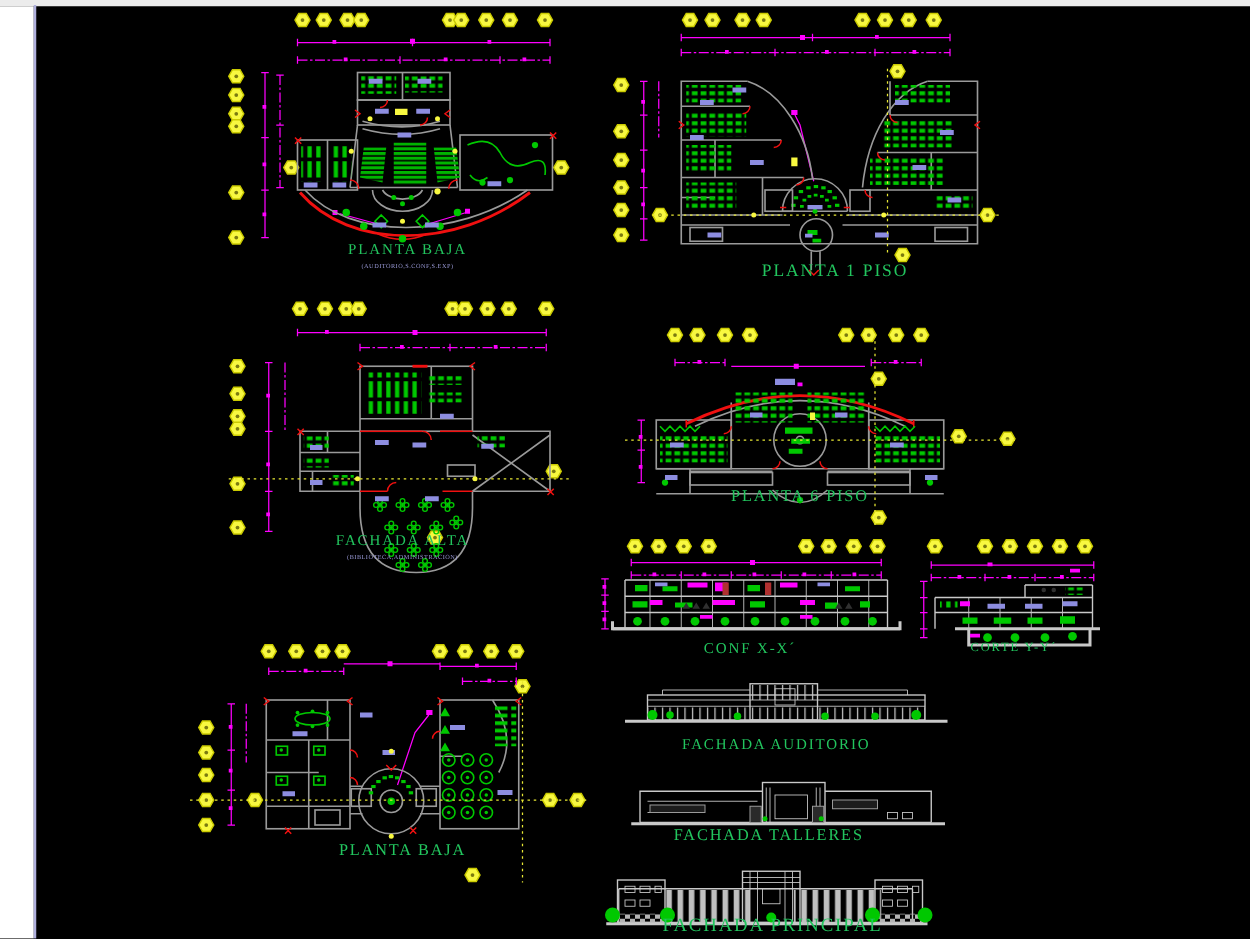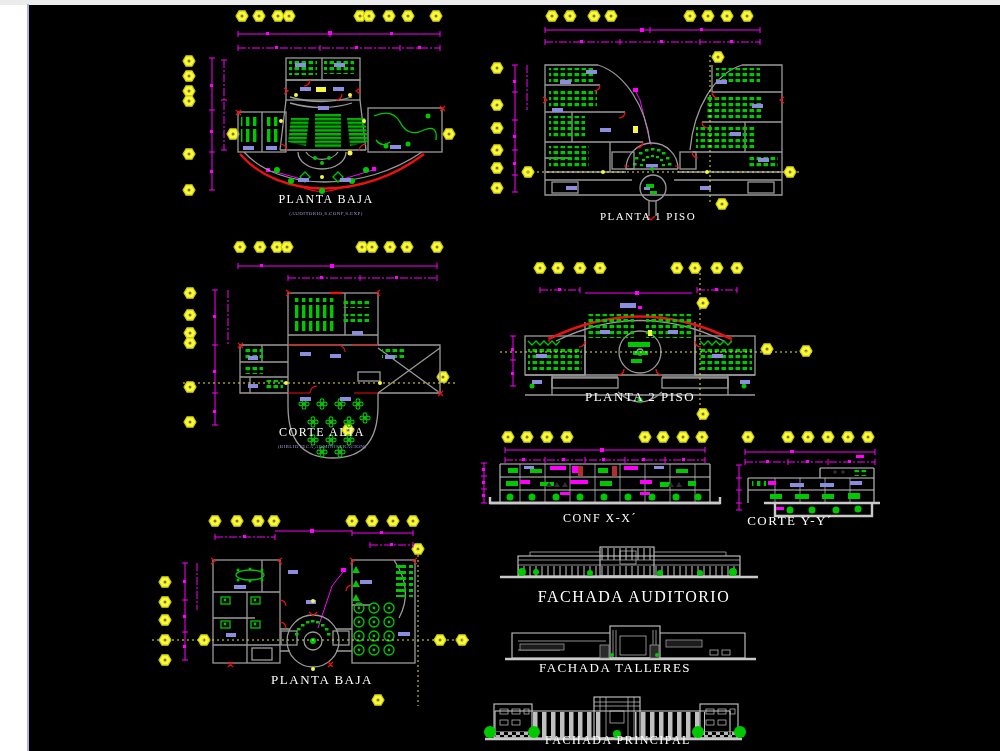--- a/index.html
+++ b/index.html
@@ -2,21 +2,21 @@
 <html><head>
 <meta charset="utf-8">
 <style>
   html,body{margin:0;padding:0;background:#000;}
   #stage{position:relative;width:1000px;height:751px;background:#000;overflow:hidden;
          font-family:"Liberation Serif", serif;}
   .topstrip{position:absolute;left:0;top:0;width:1000px;height:5px;background:#ececec;}
   .leftmargin{position:absolute;left:0;top:5px;width:27px;height:746px;background:#ffffff;}
   .pageborder{position:absolute;left:27px;top:4px;width:2px;height:747px;background:#b0b0dd;}
   svg.view{position:absolute;overflow:visible;}
-  .lbl{position:absolute;color:#ffffff;white-space:nowrap;transform:translateX(-50%);
+  .lbl{position:absolute;color:#22c55e;white-space:nowrap;transform:translateX(-50%);
        letter-spacing:1.5px;}
   .lbl.sub{font-size:5px;letter-spacing:.4px;color:#9a9ad8;}
   
   .w{stroke:#9a9a9a;fill:none;stroke-width:1.3px;}
   .f{stroke:#c9c9c9;fill:none;stroke-width:1.1px;}
   .f2{stroke:#c9c9c9;fill:none;stroke-width:2.4px;}
   .fthin{stroke:#c9c9c9;fill:none;stroke-width:.7px;}
   .r{stroke:#f01010;fill:none;stroke-width:1.2px;}
   .r2{stroke:#f01010;fill:none;stroke-width:2.3px;}
   .m{stroke:#ff00ff;fill:none;stroke-width:1px;}
@@ -780,28 +780,28 @@
         <circle class="gf" cx="534" cy="732" r="6"></circle>
       <circle class="gf" cx="698" cy="732" r="6"></circle>
         <circle class="gf" cx="740" cy="732" r="6"></circle>
       <circle class="gf" cx="617" cy="734" r="4"></circle>
     </g>
   </svg>
 
   <div class="lbl" style="left:326px;top:192px;font-size:12px">PLANTA BAJA</div>
   <div class="lbl sub" style="left:326px;top:211px">(AUDITORIO,S.CONF,S.EXP)</div>
 
-  <div class="lbl" style="left:648px;top:210px;font-size:11px">PLANTA 1 PISO</div>
-
-  <div class="lbl" style="left:322px;top:425px;font-size:12px">CORTE ALTA</div>
+  <div class="lbl" style="left:668px;top:210px;font-size:14px">PLANTA 1 PISO</div>
+
+  <div class="lbl" style="left:322px;top:425px;font-size:12px">FACHADA ALTA</div>
   <div class="lbl sub" style="left:322px;top:444px">(BIBLIOTECA,ADMINISTRACION)</div>
 
-  <div class="lbl" style="left:640px;top:389px;font-size:13px">PLANTA 2 PISO</div>
+  <div class="lbl" style="left:640px;top:389px;font-size:13px">PLANTA 6 PISO</div>
 
   <div class="lbl" style="left:600px;top:511px;font-size:12px">CONF X-X´</div>
-  <div class="lbl" style="left:790px;top:513px;font-size:13px">CORTE Y-Y´</div>
+  <div class="lbl" style="left:811px;top:513px;font-size:10px">CORTE Y-Y´</div>
 
   <div class="lbl" style="left:322px;top:672px;font-size:13px">PLANTA BAJA</div>
 
-  <div class="lbl" style="left:634px;top:588px;font-size:16px">FACHADA AUDITORIO</div>
+  <div class="lbl" style="left:621px;top:588px;font-size:12px">FACHADA AUDITORIO</div>
   <div class="lbl" style="left:615px;top:660px;font-size:13px">FACHADA TALLERES</div>
-  <div class="lbl" style="left:618px;top:733px;font-size:12px">FACHADA PRINCIPAL</div>
+  <div class="lbl" style="left:618px;top:733px;font-size:15px">FACHADA PRINCIPAL</div>
 </div>
 
 </body></html>

